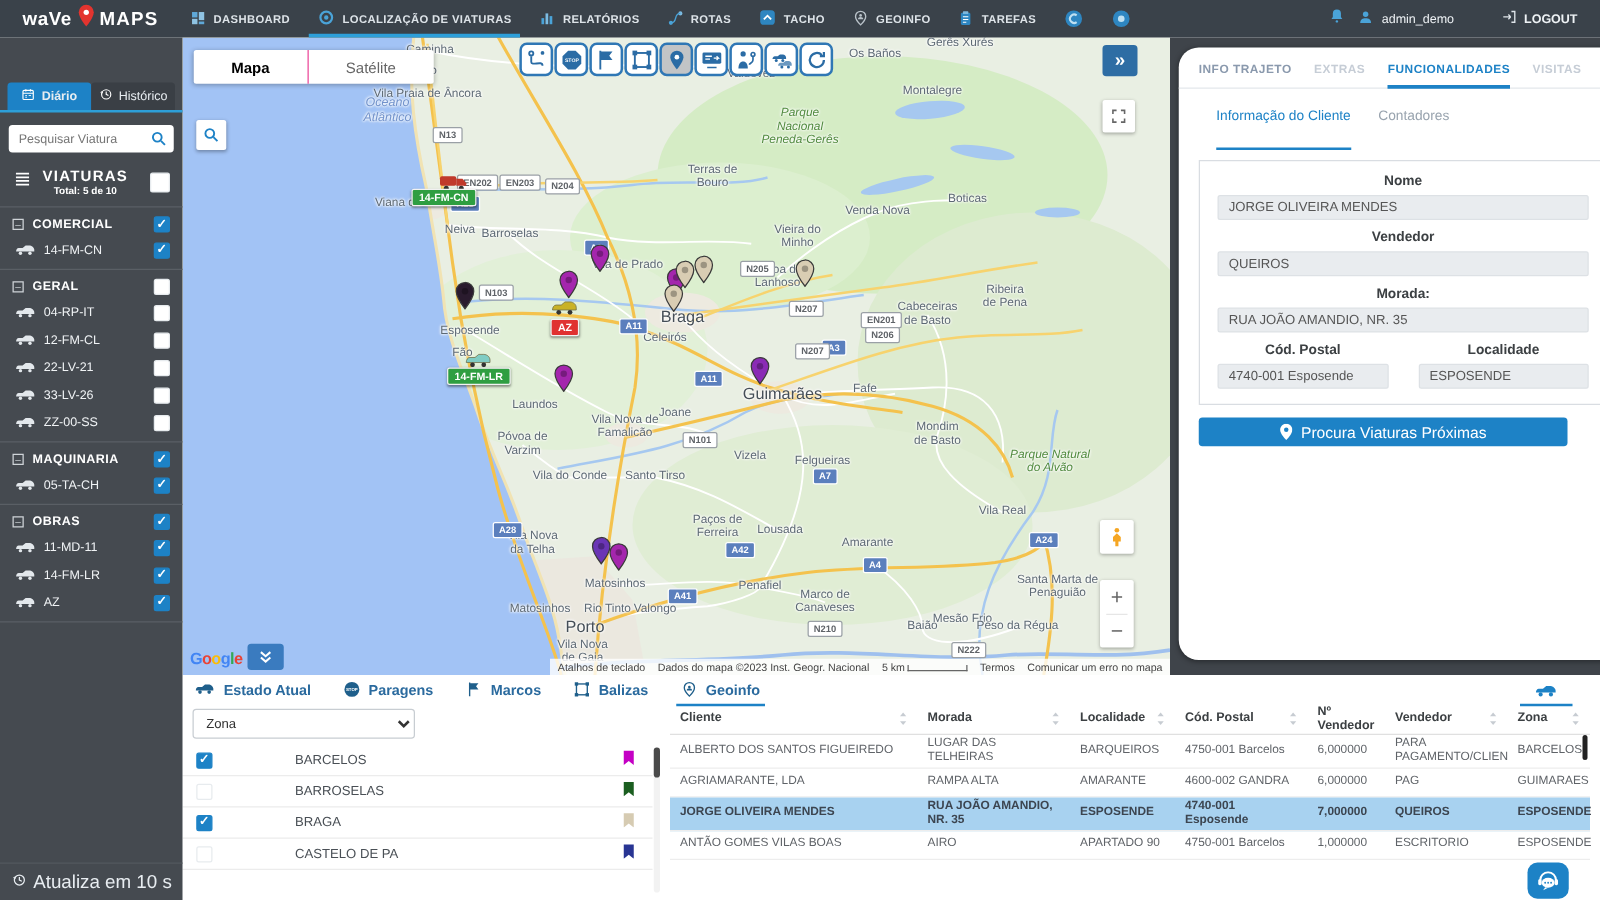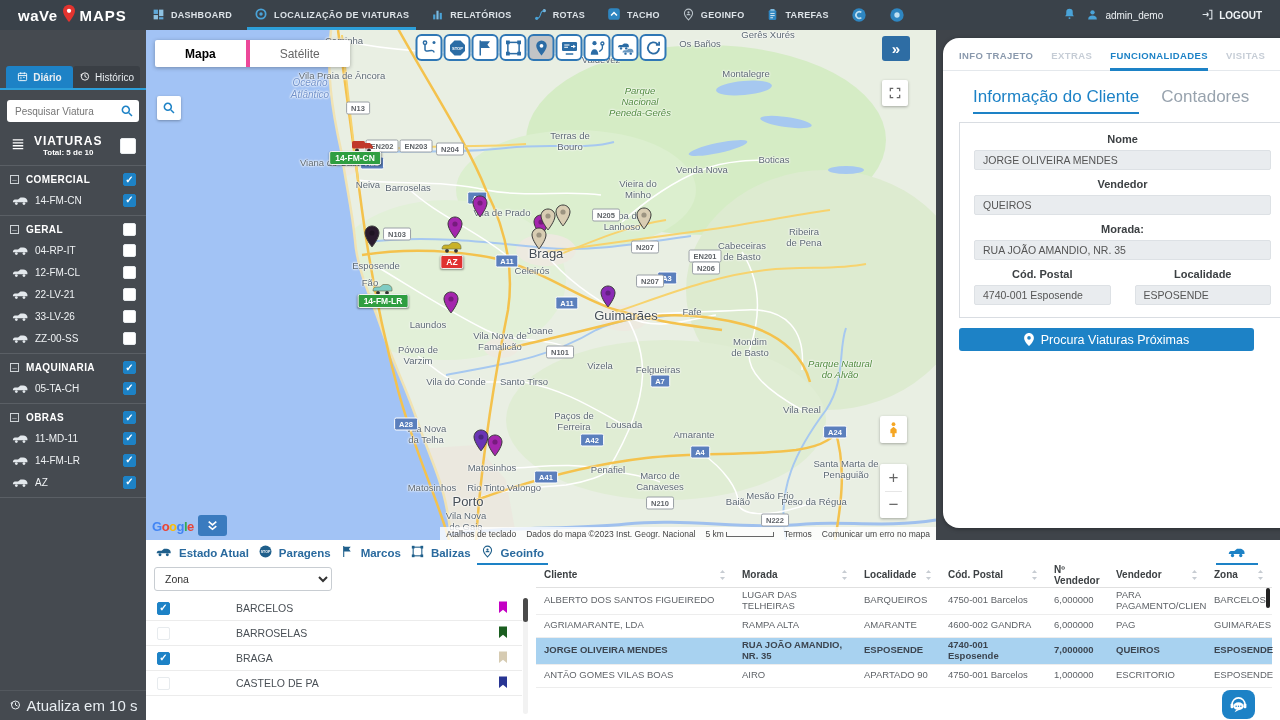--- a/index.html
+++ b/index.html
@@ -52,21 +52,21 @@
   .ml.k-p { font-style:italic; color:#508a3e; }
   .shield { position:absolute; transform:translate(-50%,-50%); font-size:7.5px; font-weight:bold; padding:1px 4px; border-radius:2px; pointer-events:none; }
   .shield.k-b { background:#5b7fbd; color:#fff; border:1px solid #fff; }
   .shield.k-w { background:#fff; color:#5f6368; border:1px solid #9aa0a6; }
   .pin { position:absolute; width:16px; height:23px; cursor:pointer; }
   .vmk { position:absolute; cursor:pointer; }
   .vlabel { position:absolute; transform:translate(-50%,-50%); color:#fff; font-size:8.5px; font-weight:bold; padding:1px 5px; border:1px solid #f2f2f2; border-radius:2px; box-shadow:0 1px 2px rgba(0,0,0,.4); white-space:nowrap; cursor:pointer; }
   .maptype { position:absolute; left:9px; top:10px; display:flex; background:#fff; border-radius:2px; box-shadow:0 1px 4px rgba(0,0,0,.3); height:27px; z-index:5; }
   .maptype div { padding:0 30px; display:flex; align-items:center; font-size:12px; color:#666; cursor:pointer; }
   .maptype div.active { font-weight:bold; color:#000; }
-  .maptype div + div { border-left:4px solid #ec4899;text-align:right; }
+  .maptype div + div { border-left:1px solid #ec4899;text-align:right; }
   .map-search { position:absolute; left:11px; top:66px; width:24px; height:24px; background:#fff; border:none; border-radius:2px; box-shadow:0 1px 3px rgba(0,0,0,.3); display:flex; align-items:center; justify-content:center; cursor:pointer; z-index:5; }
   .toolbar { position:absolute; left:50%; transform:translateX(-50%); top:4px; display:flex; gap:1px; z-index:5; }
   .tbtn { width:27px; height:27px; background:#fff; border:2px solid #2f77b5; border-radius:6px; display:flex; align-items:center; justify-content:center; cursor:pointer; padding:0; }
   .tbtn.active { background:#c2c4c6; }
   .collapse-r { position:absolute; right:26px; top:6px; width:28px; height:25px; background:#2e6da4; border:none; border-radius:3px; color:#fff; font-size:15px; font-weight:bold; cursor:pointer; z-index:5; line-height:1; }
   .fullscr { position:absolute; right:28px; top:50px; width:26px; height:26px; background:#fff; border:none; border-radius:2px; box-shadow:0 1px 3px rgba(0,0,0,.3); display:flex; align-items:center; justify-content:center; cursor:pointer; z-index:5; }
   .pegman { position:absolute; right:29px; top:386px; width:27px; height:27px; background:#fff; border:none; border-radius:2px; box-shadow:0 1px 3px rgba(0,0,0,.3); display:flex; align-items:center; justify-content:center; cursor:pointer; z-index:5; }
   .zoomctl { position:absolute; right:29px; top:434px; width:27px; height:54px; background:#fff; border-radius:2px; box-shadow:0 1px 3px rgba(0,0,0,.3); display:flex; flex-direction:column; z-index:5; }
   .zoomctl button { flex:1; border:none; background:none; font-size:17px; color:#666; cursor:pointer; line-height:1; }
   .zoomctl .zdiv { height:1px; background:#e6e6e6; margin:0 5px; }
@@ -77,32 +77,32 @@
 
   
   .rp-bg { position:absolute; left:936px; top:30px; width:344px; height:510px; background:#3f444a; z-index:20; }
   .card { position:absolute; left:7px; top:8px; width:359px; height:490px; background:#fff; border-radius:16px; box-shadow:0 1px 4px rgba(0,0,0,.35); }
   .rp-tabs { display:flex; gap:18px; padding:12px 16px 0 16px; border-bottom:1px solid #e4e8ec; }
   .rp-tab { font-size:9.5px; font-weight:bold; letter-spacing:.4px; color:#c6cdd6; padding-bottom:9px; position:relative; cursor:pointer; white-space:nowrap; }
   .rp-tab.first { color:#8a99ad; }
   .rp-tab.active { color:#1d82c6; }
   .rp-tab.active::after { content:""; position:absolute; left:0; right:0; bottom:-1px; height:3px; background:#1d82c6; }
   .rp-subtabs { display:flex; gap:22px; padding:16px 16px 0 30px; }
-  .rp-subtab { font-size:17px; color:#98a3ae; padding-bottom:5px; cursor:pointer; }
+  .rp-subtab { font-size:11px; color:#98a3ae; padding-bottom:19px; cursor:pointer; }
   .rp-subtab.active { color:#1d82c6; border-bottom:2px solid #1d82c6; }
   .formbox { margin:8px 16px 0 16px; border:1px solid #d9dde2; padding:10px 14px 12px 14px; }
   .flabel { display:block; text-align:center; font-size:11px; font-weight:bold; color:#3c4043; margin:8px 0 5px 0; }
   .finput { width:100%; height:20px; background:#e9ecef; border:1px solid #dde1e5; border-radius:2px; font-size:10.5px; color:#555; padding:0 8px; font-family:"Liberation Sans",sans-serif; }
   .frow { display:flex; gap:24px; }
   .frow > div { flex:1; }
   .rp-btn { display:flex; align-items:center; justify-content:center; gap:7px; margin:10px 16px 0 16px; width:295px; height:23px; background:#1d82c6; color:#fff; border:none; border-radius:3px; font-size:12.5px; cursor:pointer; font-family:"Liberation Sans",sans-serif; }
 
   
   .bp { position:absolute; left:146px; top:540px; width:1134px; height:180px; background:#fff; border-radius:6px 0 0 0; z-index:25; }
-  .bp-tabs { display:flex; align-items:center; gap:10px; height:25px; padding-left:10px; }
+  .bp-tabs { display:flex; align-items:center; gap:26px; height:25px; padding-left:10px; }
   .bp-tab { display:flex; align-items:center; gap:7px; font-size:11.5px; font-weight:bold; color:#2a6a9e; height:100%; position:relative; cursor:pointer; }
   .bp-tab.active::after { content:""; position:absolute; left:-4px; right:-4px; bottom:0; height:2.5px; background:#1d82c6; }
   .bp-cartab { position:absolute; right:22px; top:2px; height:23px; display:flex; align-items:center; cursor:pointer; border-bottom:2.5px solid #1d82c6; padding:0 12px; }
   .bp-controls { position:absolute; left:8px; top:27px; display:flex; gap:22px; }
   .bp-controls select { width:178px; height:24px; border:1px solid #c8cdd2; border-radius:3px; font-size:10.5px; color:#333; padding:0 6px; font-family:"Liberation Sans",sans-serif; background:#fff; }
   .showcli { width:166px; height:24px; background:#1d82c6; color:#fff; border:none; border-radius:3px; font-size:11.5px; display:flex; align-items:center; justify-content:center; gap:7px; cursor:pointer; font-family:"Liberation Sans",sans-serif; }
   .zones { position:absolute; left:0; top:56px; width:376px; }
   .zrow { display:flex; align-items:center; height:25px; border-bottom:1px solid #ececec; padding:0 14px 0 11px; cursor:pointer; }
   .zrow .cb { margin-left:0; }
   .zname { font-size:10.5px; color:#494f55; margin-left:66px; }

